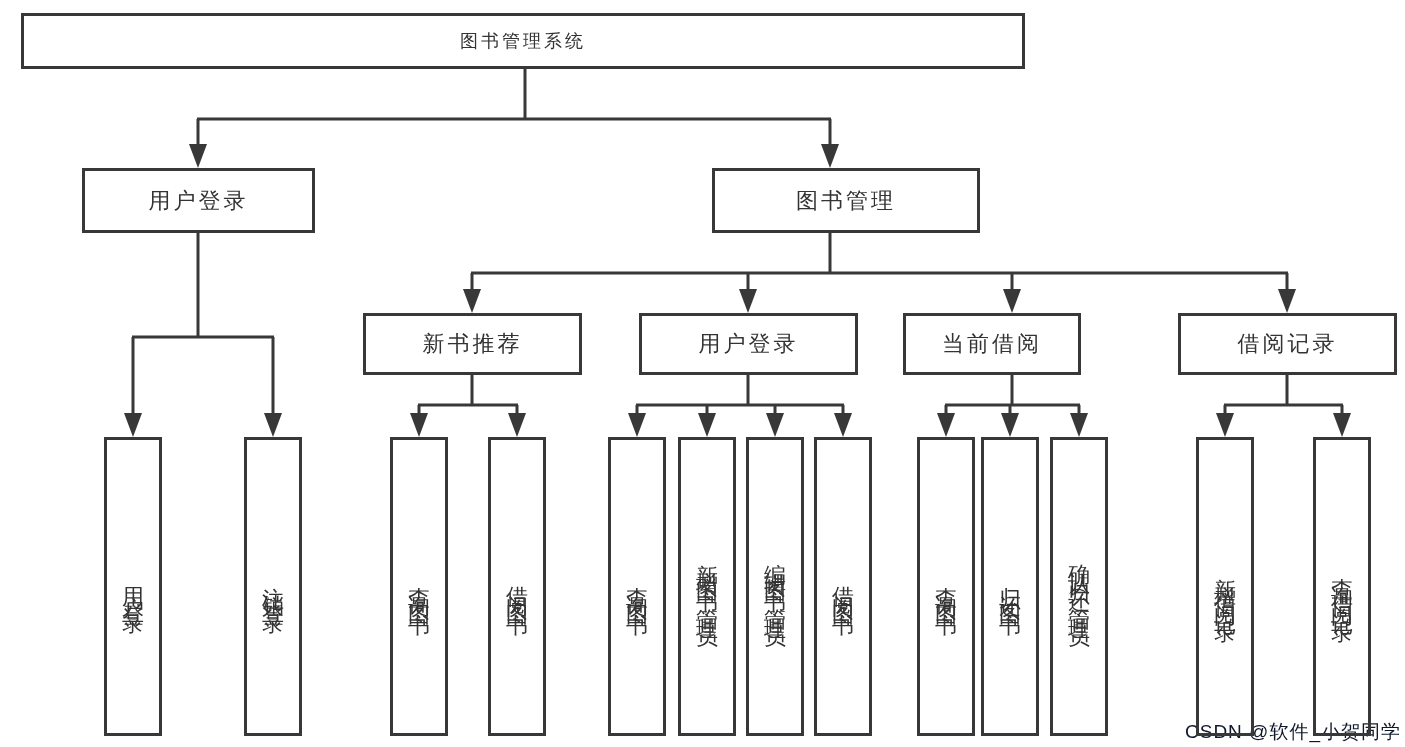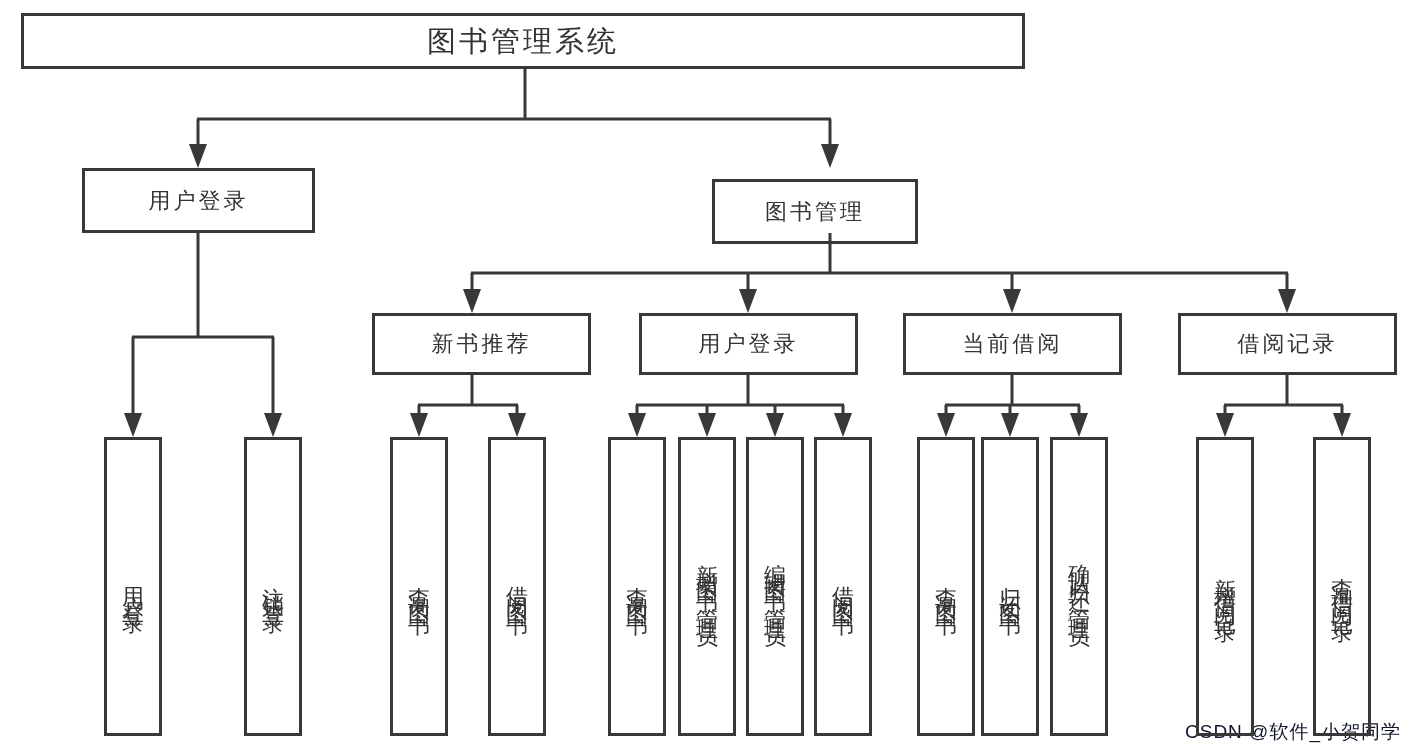--- a/index.html
+++ b/index.html
@@ -20,21 +20,21 @@
     align-items:center;
     justify-content:center;
     z-index:2;
   }
   .hlabel{
     font-size:22px;
     letter-spacing:3px;
     line-height:1;
     white-space:nowrap;
   }
-  .root .hlabel{font-size:29px;}
+  .root .hlabel{font-size:18px;}
   .vtext{
     writing-mode:vertical-rl;
     text-orientation:mixed;
     font-size:22px;
     letter-spacing:9px;
     line-height:1;
   }
   #connectors{
     position:absolute;left:0;top:0;z-index:0;
   }
@@ -70,31 +70,31 @@
          M1225 437l-9-24h18zM1342 437l-9-24h18z"></path>
   </svg>
 
   <div class="node root" style="left:21px;top:13px;width:1004px;height:56px;">
     <span class="hlabel">图书管理系统</span>
   </div>
 
   <div class="node" style="left:82px;top:168px;width:233px;height:65px;">
     <span class="hlabel">用户登录</span>
   </div>
-  <div class="node" style="left:712px;top:179px;width:206px;height:65px;">
+  <div class="node" style="left:712px;top:168px;width:268px;height:65px;">
     <span class="hlabel">图书管理</span>
   </div>
 
-  <div class="node" style="left:363px;top:313px;width:219px;height:62px;margin-left:9px;">
+  <div class="node" style="left:363px;top:313px;width:219px;height:62px;">
     <span class="hlabel">新书推荐</span>
   </div>
   <div class="node" style="left:639px;top:313px;width:219px;height:62px;">
     <span class="hlabel">用户登录</span>
   </div>
-  <div class="node" style="left:903px;top:313px;width:219px;height:62px;">
+  <div class="node" style="left:903px;top:313px;width:178px;height:62px;">
     <span class="hlabel">当前借阅</span>
   </div>
   <div class="node" style="left:1178px;top:313px;width:219px;height:62px;">
     <span class="hlabel">借阅记录</span>
   </div>
 
   <div class="node" style="left:104px;top:437px;width:58px;height:299px;">
     <span class="vtext">用户登录</span>
   </div>
   <div class="node" style="left:244px;top:437px;width:58px;height:299px;">

